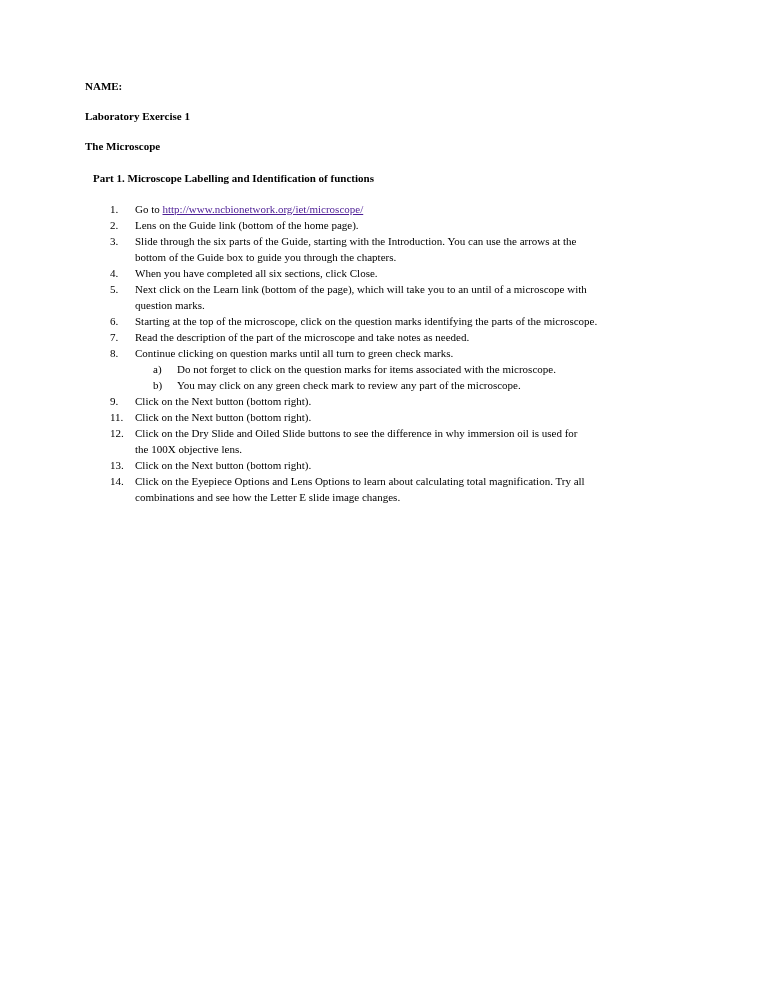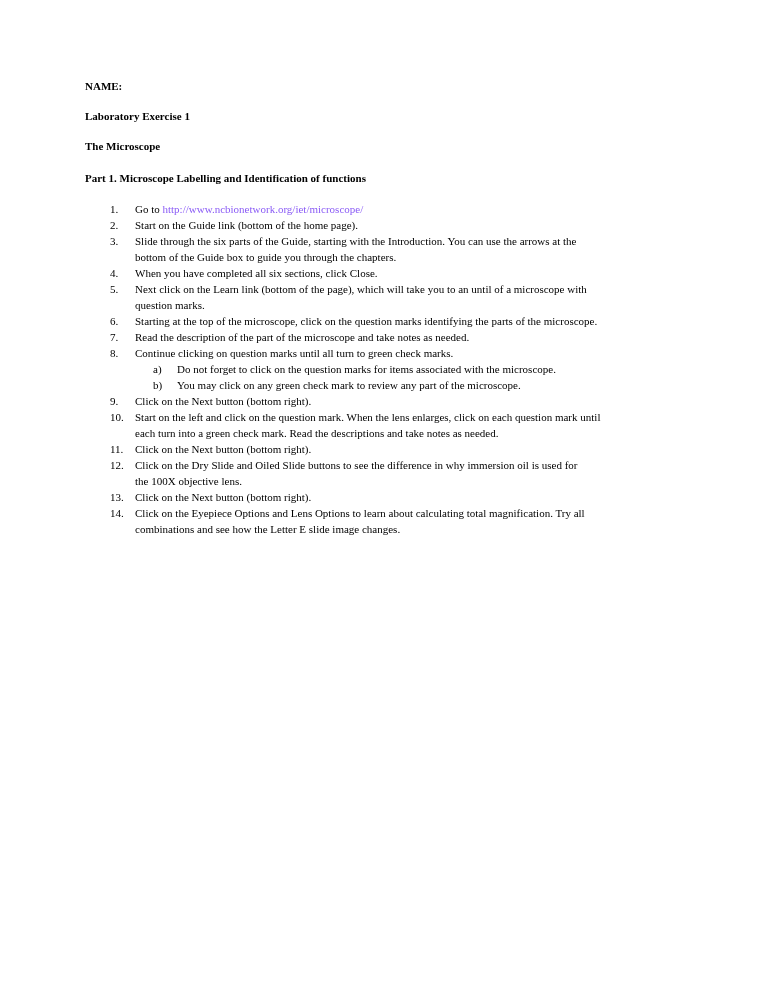--- a/index.html
+++ b/index.html
@@ -27,21 +27,21 @@
     margin: 0 0 14px 0;
   }
   .title, .subtitle {
     font-weight: bold;
     text-align: left;
     margin: 0 0 14px 0;
   }
   .subtitle { margin-bottom: 16px; }
   .section-heading {
     font-weight: bold;
-    margin: 0 0 15px 0;
+    margin: 0 0 15px 8px;
   }
   ol.steps {
     list-style: none;
     margin: 0;
     padding: 0 0 0 25px;
   }
   ol.steps > li {
     display: flex;
     align-items: flex-start;
   }
@@ -59,21 +59,22 @@
   }
   ul.substeps > li {
     display: flex;
     align-items: flex-start;
   }
   ul.substeps .marker {
     flex: 0 0 24px;
     width: 24px;
   }
   a.doc-link {
-    color: #8b5cf6;
+    color: #4c1d95;
+    text-decoration: underline;
     cursor: pointer;
   }
 </style>
 </head>
 <body>
 
 <div class="doc">
 
   <p class="name-line">NAME:</p>
 
@@ -85,21 +86,21 @@
 
   <ol class="steps">
 
     <li>
       <span class="marker">1.</span>
       <span class="step-text"><span>Go to </span><a class="doc-link">http://www.ncbionetwork.org/iet/microscope/</a></span>
     </li>
 
     <li>
       <span class="marker">2.</span>
-      <span class="step-text">Start on the Guide link (bottom of the home page).</span>
+      <span class="step-text">Lens on the Guide link (bottom of the home page).</span>
     </li>
 
     <li>
       <span class="marker">3.</span>
       <span class="step-text">Slide through the six parts of the Guide, starting with the Introduction. You can use the arrows at the
 bottom of the Guide box to guide you through the chapters.</span>
     </li>
 
     <li>
       <span class="marker">4.</span>
@@ -137,25 +138,20 @@
           </li>
         </ul>
       </span>
     </li>
 
     <li>
       <span class="marker">9.</span>
       <span class="step-text">Click on the Next button (bottom right).</span>
     </li>
 
-    <li>
-      <span class="marker">10.</span>
-      <span class="step-text">Start on the left and click on the question mark. When the lens enlarges, click on each question mark until
-each turn into a green check mark. Read the descriptions and take notes as needed.</span>
-    </li>
 
     <li>
       <span class="marker">11.</span>
       <span class="step-text">Click on the Next button (bottom right).</span>
     </li>
 
     <li>
       <span class="marker">12.</span>
       <span class="step-text">Click on the Dry Slide and Oiled Slide buttons to see the difference in why immersion oil is used for
 the 100X objective lens.</span>

